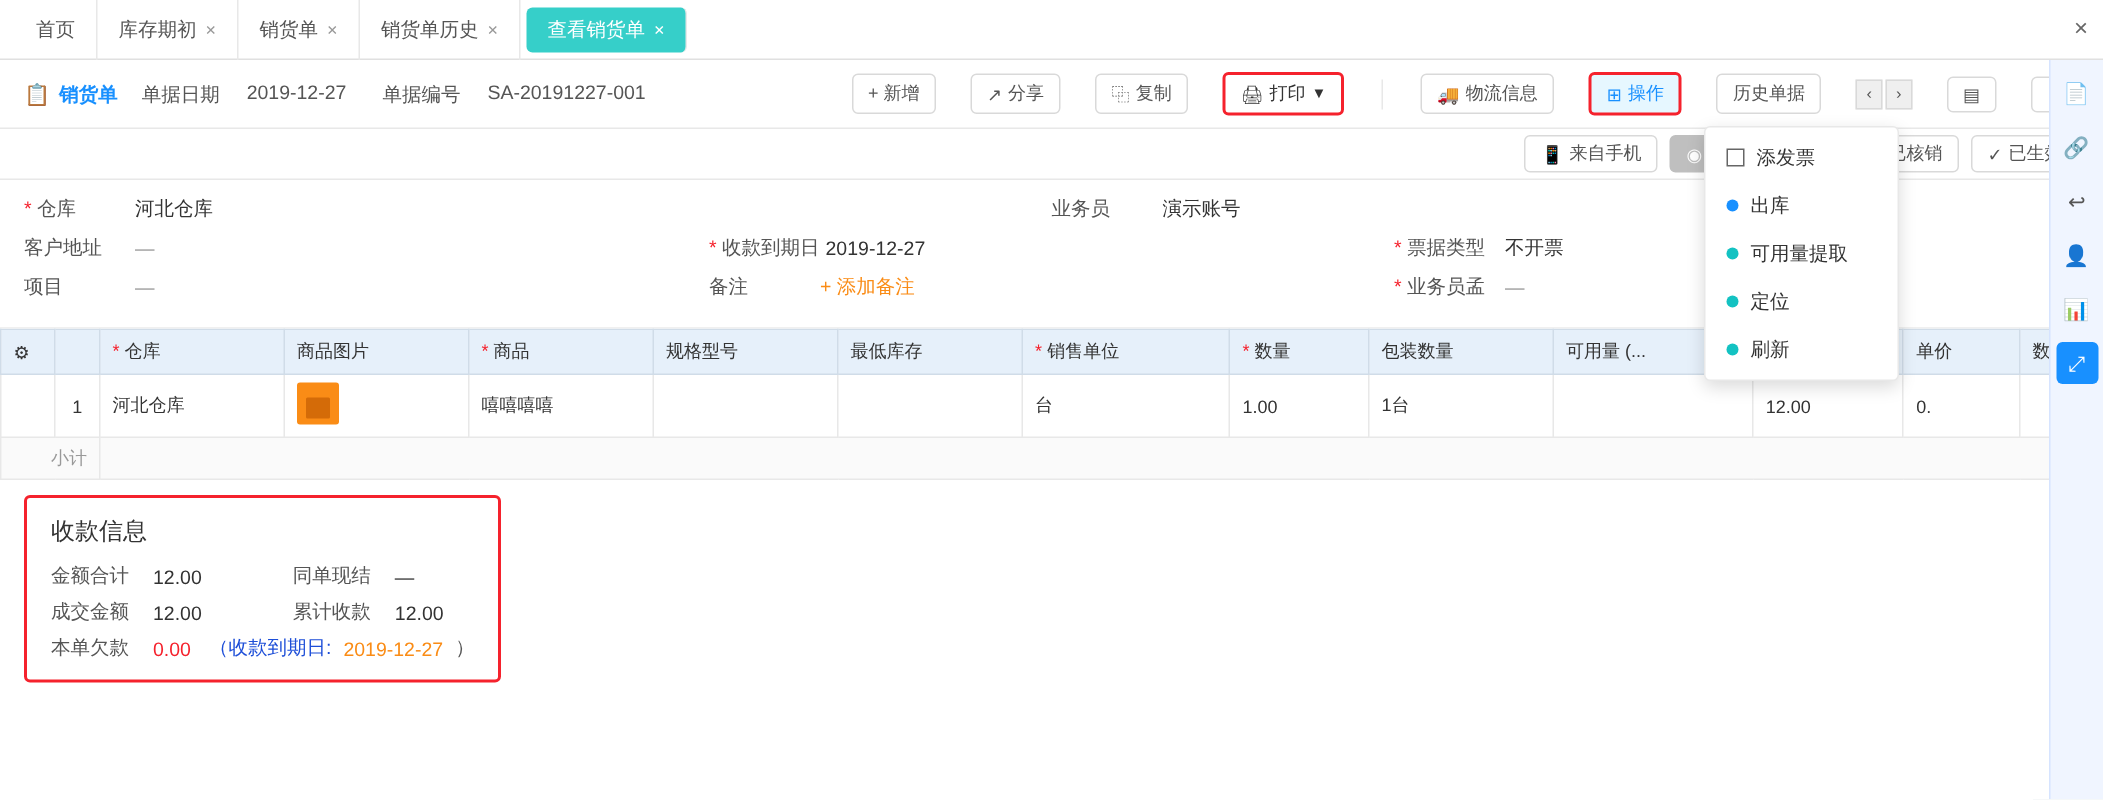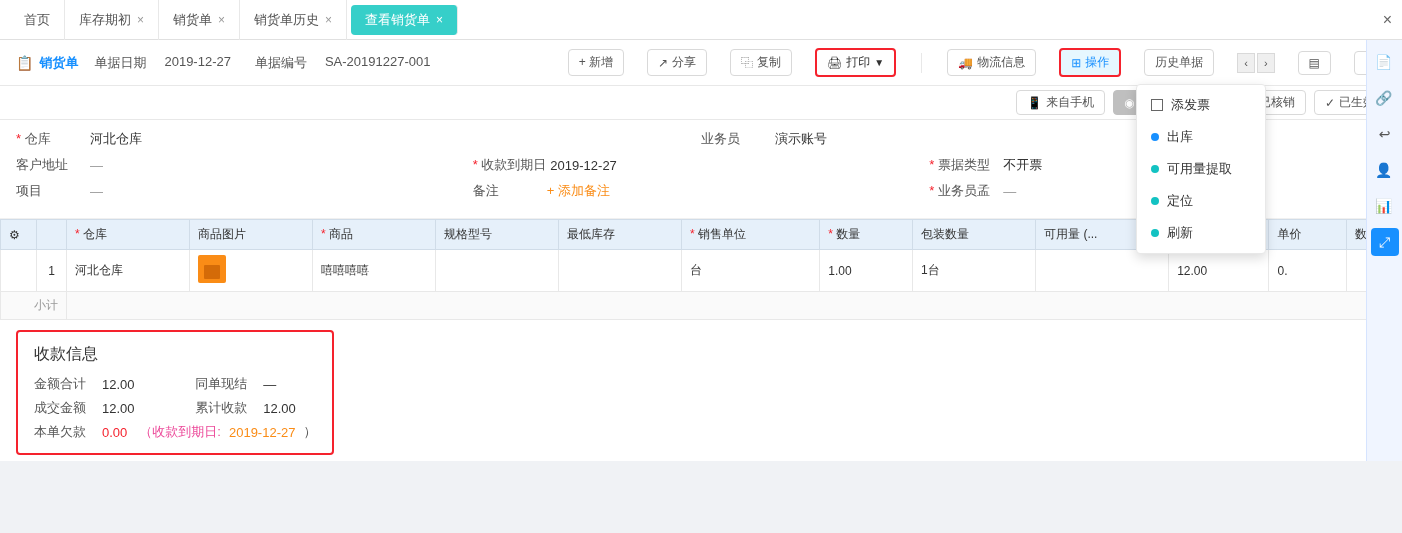--- a/index.html
+++ b/index.html
@@ -171,21 +171,21 @@
 
     .table-wrapper { overflow-x: auto; max-height: 120px; }
 
     
     .table-wrapper::-webkit-scrollbar { height: 6px; }
     .table-wrapper::-webkit-scrollbar-thumb { background: #ccc; border-radius: 3px; }
   </style>
 </head>
 <body>
 
-<div style="width:1402px; height:461px; overflow:hidden; background:#f0f2f5; position:relative;">
+<div style="width:1402px; height:533px; overflow:hidden; background:#f0f2f5; position:relative;">
 
   <div class="tab-bar">
     <div class="tab">
       <span>首页</span>
     </div>
     <div class="tab">
       <span>库存期初</span>
       <span class="close-x">×</span>
     </div>
     <div class="tab">
@@ -411,21 +411,21 @@
             <span class="payment-label">成交金额</span>
             <span class="payment-value">12.00</span>
           </div>
           <div class="payment-row">
             <span class="payment-label">累计收款</span>
             <span class="payment-value">12.00</span>
           </div>
           <div style="grid-column: 1 / -1;" class="payment-row">
             <span class="payment-label">本单欠款</span>
             <span class="payment-value red">0.00</span>
-            <span class="payment-value" style="color:#ec4899; margin-left:4px;">（收款到期日: </span>
+            <span class="payment-value" style="color:#1d4ed8; margin-left:4px;">（收款到期日: </span>
             <span class="payment-value orange">2019-12-27</span>
             <span class="payment-value" style="color:#555;">）</span>
           </div>
         </div>
       </div>
     </div>
 
     <div class="right-sidebar">
       <div class="sidebar-icon">📄</div>
       <div class="sidebar-icon">🔗</div>

